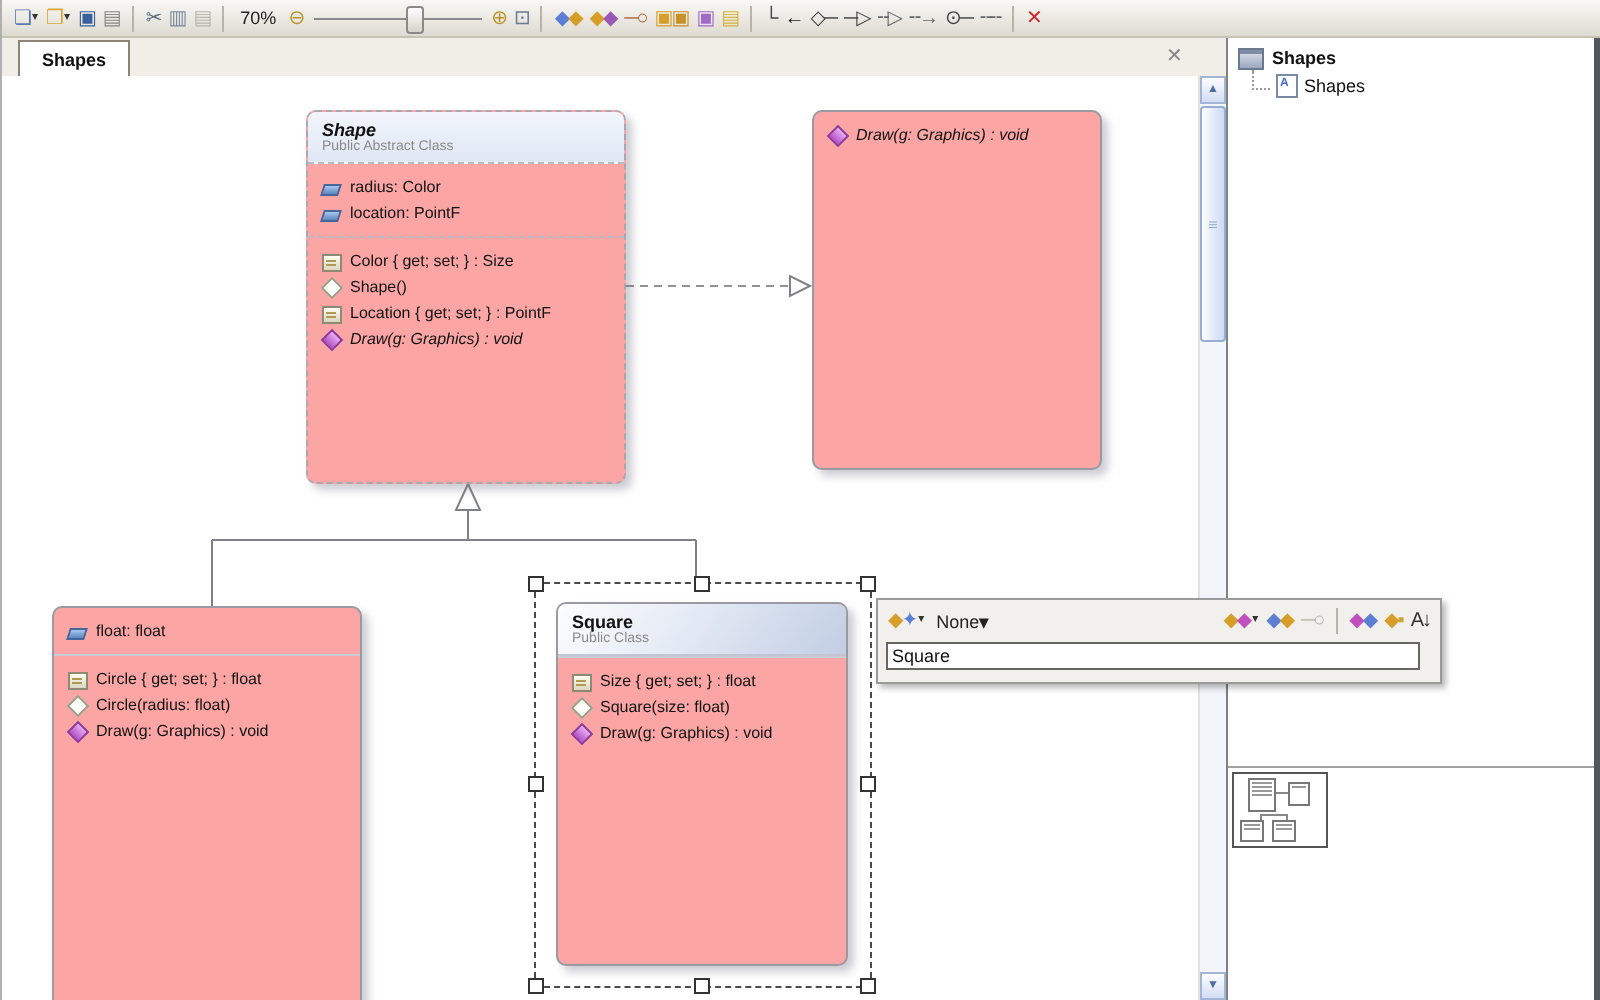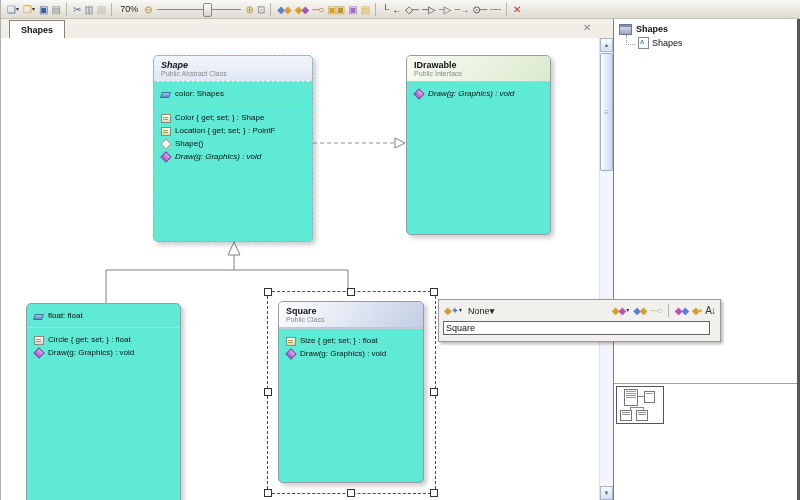--- a/index.html
+++ b/index.html
@@ -24,21 +24,21 @@
   
   .tabstrip{position:absolute;left:0;top:19px;width:612px;height:19px;background:#f0eee7;}
   .tab{position:absolute;left:8px;top:1px;height:18px;padding:0 11px;background:#fff;
        border:1px solid #8a8575;border-bottom:none;font-size:9px;font-weight:bold;line-height:18px;color:#111;}
   .tabclose{position:absolute;left:582px;top:3px;font-size:10px;color:#888;cursor:default;}
 
   
   .canvas{position:absolute;left:0;top:38px;width:598px;height:462px;background:#fff;overflow:hidden;}
   .connectors{position:absolute;left:0;top:0;z-index:1;}
 
-  .cbox{position:absolute;background:#5eead4;border:1px solid #9a9aa0;border-radius:5px;
+  .cbox{position:absolute;background:#fca5a5;border:1px solid #9a9aa0;border-radius:5px;
         box-shadow:3px 3px 4px rgba(110,110,125,.35);z-index:2;box-sizing:border-box;}
   .cbox.abstract{border:1px dashed #a8a8b2;}
   .chead{padding:4px 7px 4px;border-bottom:1px solid #c0c6d2;border-radius:4px 4px 0 0;}
   .abstract .chead{border-bottom:1px dashed #b8bcc6;}
   .chead.blue{background:linear-gradient(125deg,#fcfdfe 0%,#e4eaf5 45%,#c2cee4 100%);}
   .chead.paleblue{background:linear-gradient(#f2f6fc,#dfe7f4);}
   .chead.green{background:linear-gradient(125deg,#f8fbf3,#dcead0);}
   .ctitle{font-weight:bold;font-size:9px;color:#111;}
   .abstract .ctitle{font-style:italic;}
   .csub{font-size:7px;color:#8a8a8a;}
@@ -215,50 +215,50 @@
 
     <div class="cbox abstract" style="left:152px;top:17px;width:160px;height:187px;">
       <div class="chead paleblue">
         <div class="ctitle">Shape</div>
         <div class="csub">Public Abstract Class</div>
       </div>
       <div>
           <div class="msection">
             <div class="mrow">
               <span class="micon icon-field"></span>
-              <span class="mlabel">color: Shapes</span>
+              <span class="mlabel">radius: Color</span>
+            </div>
+            <div class="mrow">
+              <span class="micon icon-field"></span>
+              <span class="mlabel">location: PointF</span>
             </div>
           </div>
           <div class="mdivider"></div>
           <div class="msection">
             <div class="mrow">
               <span class="micon icon-property"></span>
-              <span class="mlabel">Color { get; set; } : Shape</span>
+              <span class="mlabel">Color { get; set; } : Size</span>
+            </div>
+            <div class="mrow">
+              <span class="micon icon-ctor"></span>
+              <span class="mlabel">Shape()</span>
             </div>
             <div class="mrow">
               <span class="micon icon-property"></span>
               <span class="mlabel">Location { get; set; } : PointF</span>
             </div>
             <div class="mrow">
-              <span class="micon icon-ctor"></span>
-              <span class="mlabel">Shape()</span>
-            </div>
-            <div class="mrow">
               <span class="micon icon-method"></span>
               <span class="mlabel it">Draw(g: Graphics) : void</span>
             </div>
           </div>
         </div>
     </div>
 
     <div class="cbox" style="left:405px;top:17px;width:145px;height:180px;">
-      <div class="chead green">
-        <div class="ctitle">IDrawable</div>
-        <div class="csub">Public Interface</div>
-      </div>
       <div>
           <div class="msection">
             <div class="mrow">
               <span class="micon icon-method"></span>
               <span class="mlabel it">Draw(g: Graphics) : void</span>
             </div>
           </div>
         </div>
     </div>
 
@@ -268,40 +268,48 @@
             <div class="mrow">
               <span class="micon icon-field"></span>
               <span class="mlabel">float: float</span>
             </div>
           </div>
           <div class="mdivider"></div>
           <div class="msection">
             <div class="mrow">
               <span class="micon icon-property"></span>
               <span class="mlabel">Circle { get; set; } : float</span>
+            </div>
+            <div class="mrow">
+              <span class="micon icon-ctor"></span>
+              <span class="mlabel">Circle(radius: float)</span>
             </div>
             <div class="mrow">
               <span class="micon icon-method"></span>
               <span class="mlabel">Draw(g: Graphics) : void</span>
             </div>
           </div>
         </div>
     </div>
 
     <div class="cbox" style="left:277px;top:263px;width:146px;height:182px;">
       <div class="chead blue">
         <div class="ctitle">Square</div>
         <div class="csub">Public Class</div>
       </div>
       <div>
           <div class="mdivider"></div>
           <div class="msection">
             <div class="mrow">
               <span class="micon icon-property"></span>
               <span class="mlabel">Size { get; set; } : float</span>
+            </div>
+            <div class="mrow">
+              <span class="micon icon-ctor"></span>
+              <span class="mlabel">Square(size: float)</span>
             </div>
             <div class="mrow">
               <span class="micon icon-method"></span>
               <span class="mlabel">Draw(g: Graphics) : void</span>
             </div>
           </div>
         </div>
     </div>
 
     <div class="sel" style="left:266px;top:253px;width:167px;height:201px;"></div>

